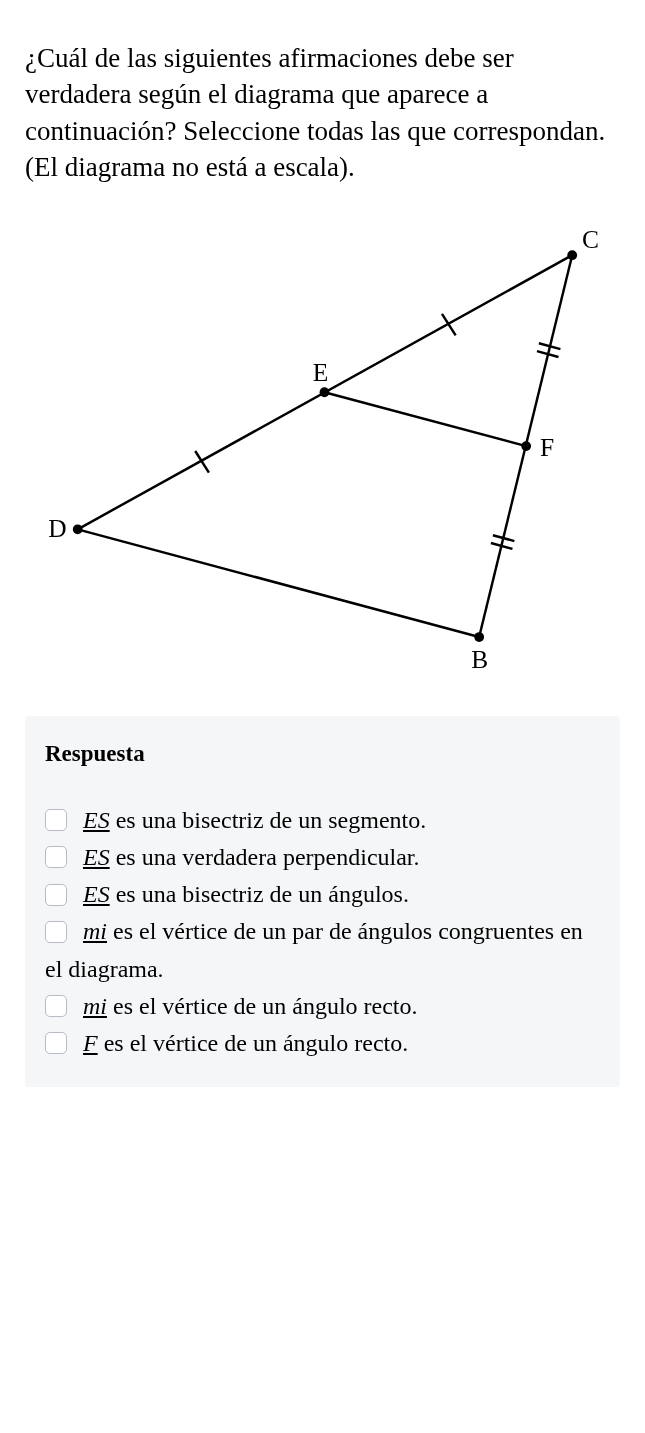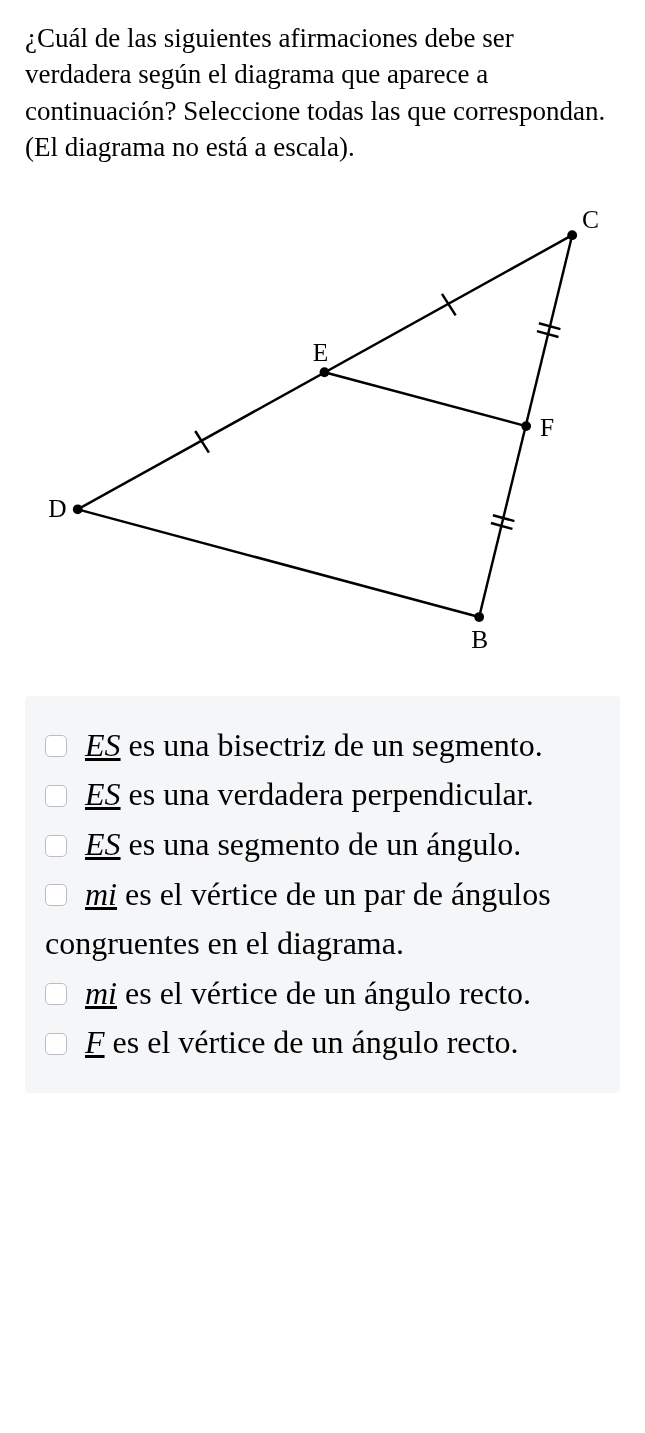--- a/index.html
+++ b/index.html
@@ -7,38 +7,39 @@
     font-family: Georgia, 'Times New Roman', serif;
     background: #fff;
     width: 645px;
     padding: 20px 25px;
     color: #000;
   }
   .question {
     font-size: 27px;
     line-height: 1.35;
     margin-bottom: 30px;
+    margin-top: 20px;
   }
   .diagram-wrap {
     width: 100%;
     margin-bottom: 30px;
   }
   svg { display: block; }
   .answer-section {
     background: #f5f6f8;
     padding: 25px 20px 25px 20px;
     border-radius: 4px;
   }
   .answer-title {
     font-weight: bold;
     font-size: 23px;
     margin-bottom: 35px;
   }
   .options {
-    font-size: 32px;
+    font-size: 24px;
     line-height: 1.55;
   }
   .checkbox {
     display: inline-block;
     width: 22px;
     height: 22px;
     border: 1.5px solid #b8bcc4;
     border-radius: 5px;
     background: #fff;
     vertical-align: middle;
@@ -101,34 +102,35 @@
     <text x="565" y="33">C</text>
     <text x="290" y="168">E</text>
     <text x="522" y="245">F</text>
     <text x="20" y="328">D</text>
     <text x="452" y="462">B</text>
   </g>
 </svg>
 </div>
 
 <div class="answer-section">
+  <div class="answer-title">Respuesta</div>
 
   <div class="options">
 
     <span class="checkbox"></span>
     <span class="mathit overline">ES</span>
     <span>es una bisectriz de un segmento.</span><br>
 
     <span class="checkbox"></span>
     <span class="mathit overline">ES</span>
     <span>es una verdadera perpendicular.</span><br>
 
     <span class="checkbox"></span>
     <span class="mathit overline">ES</span>
-    <span>es una segmento de un ángulo.</span><br>
+    <span>es una bisectriz de un ángulos.</span><br>
 
     <span class="checkbox"></span>
     <span class="mathit">mi</span>
     <span>es el vértice de un par de ángulos congruentes en el diagrama.</span><br>
 
     <span class="checkbox"></span>
     <span class="mathit">mi</span>
     <span>es el vértice de un ángulo recto.</span><br>
 
     <span class="checkbox"></span>

